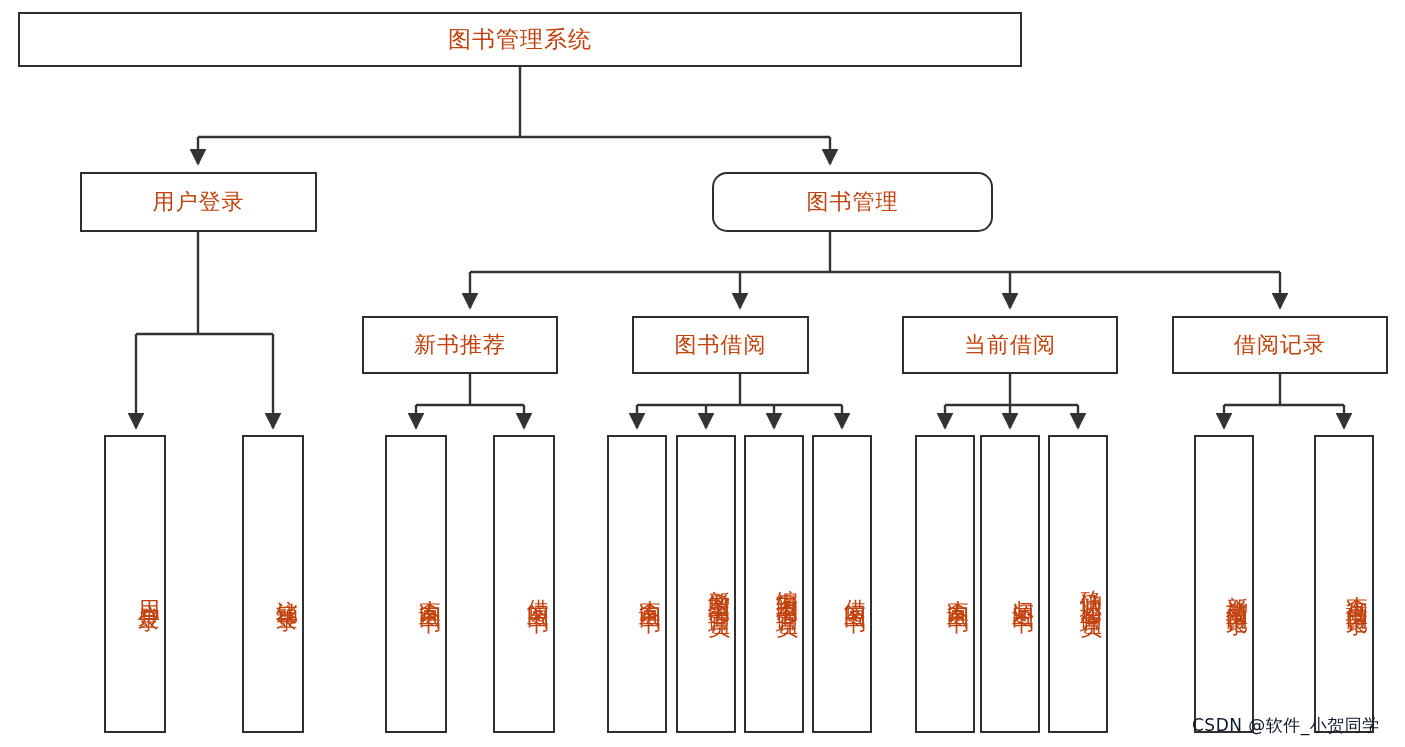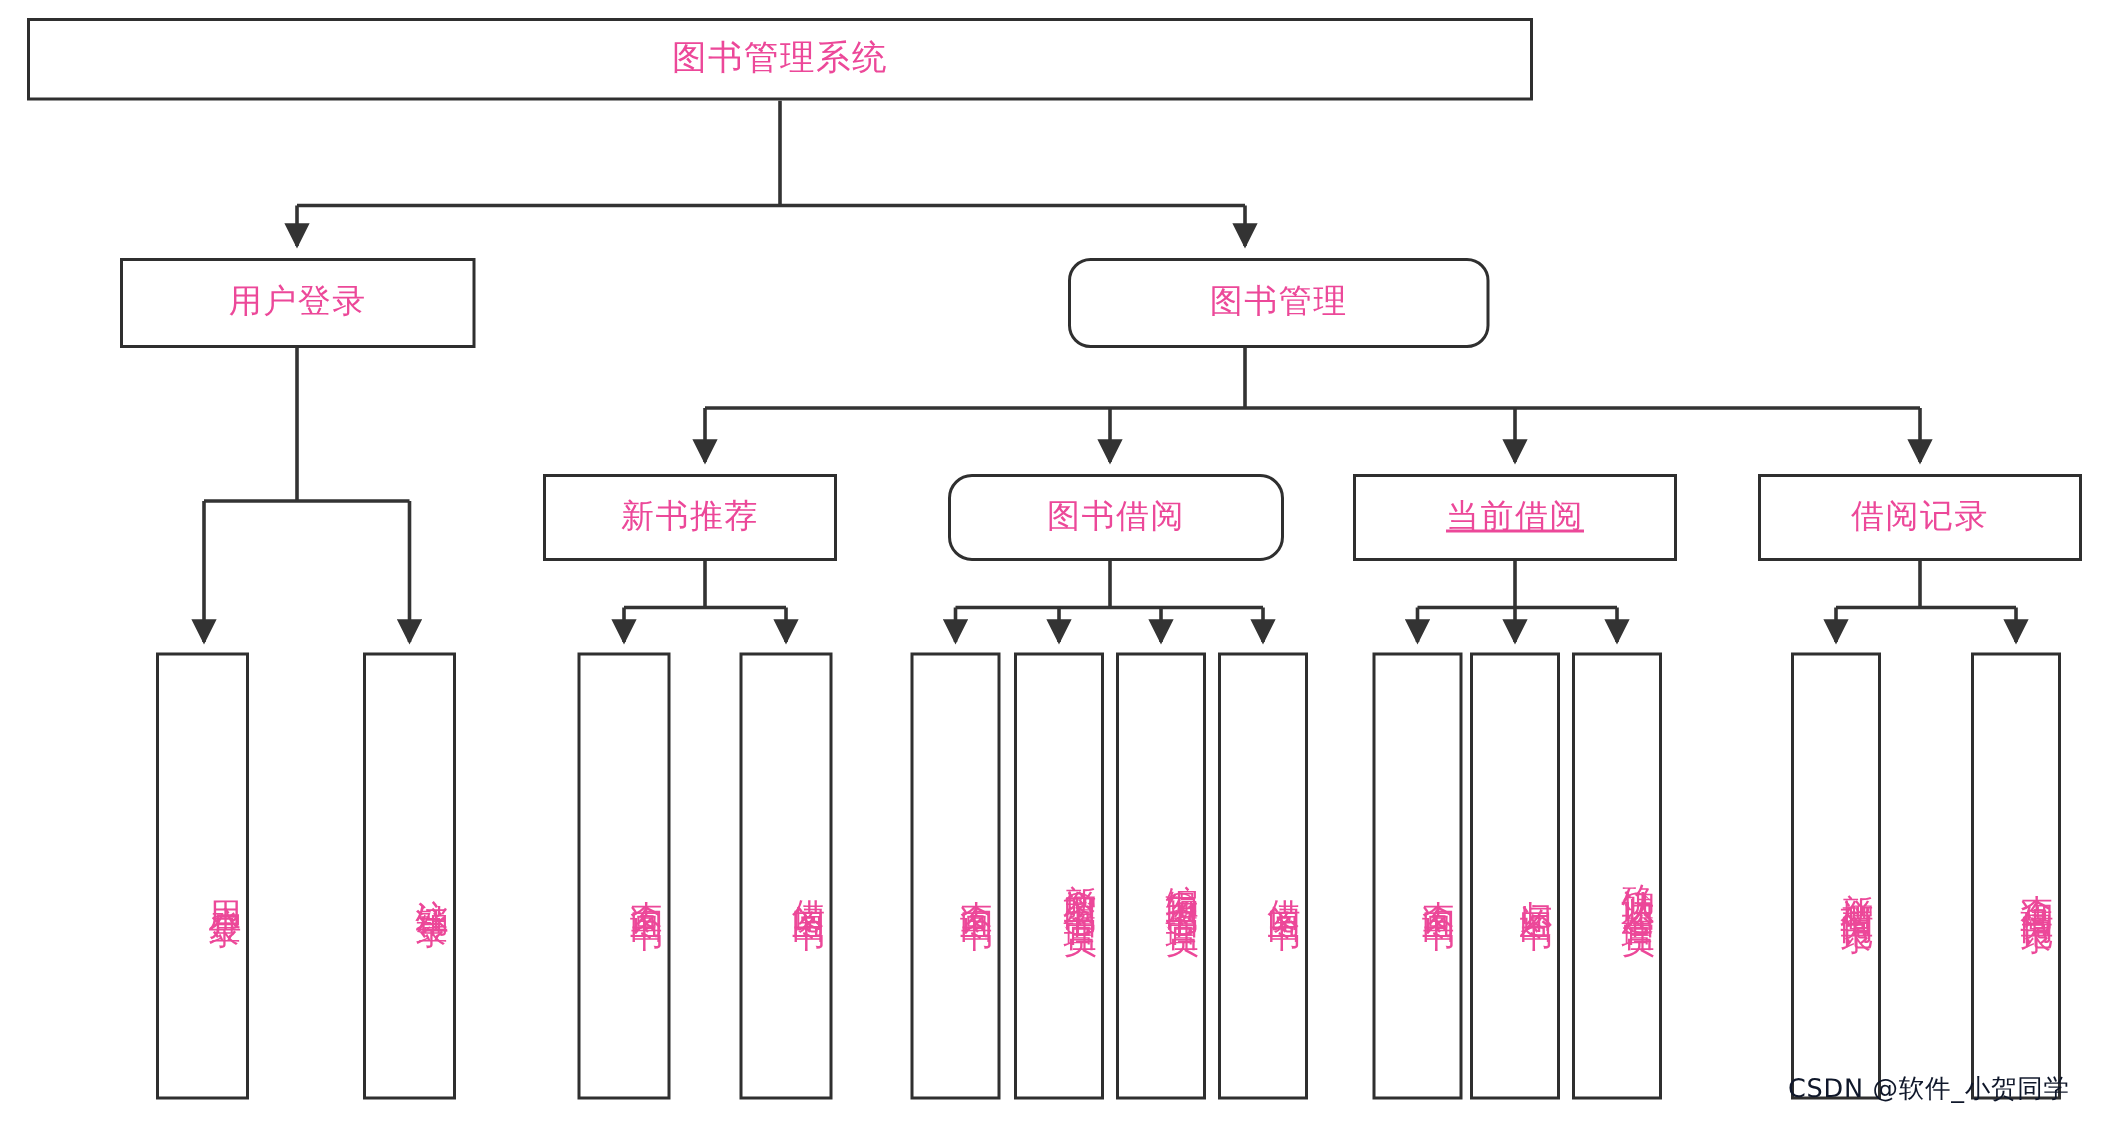--- a/index.html
+++ b/index.html
@@ -27,21 +27,21 @@
     pointer-events: none;
   }
   .node {
     position: absolute;
     box-sizing: border-box;
     background: #ffffff;
     border: 2px solid #2f2f2f;
     display: flex;
     align-items: center;
     justify-content: center;
-    color: #ec4899;
+    color: #c2410c;
   }
   .node.horiz {
     font-size: 22px;
     letter-spacing: 1px;
     line-height: 1.2;
   }
   .node.vert {
     writing-mode: vertical-rl;
     text-orientation: upright;
     font-size: 22px;
@@ -122,23 +122,23 @@
   </svg>
 
   <div class="node horiz" id="root-node" style="left:18px; top:12px; width:1004px; height:55px;">图书管理系统</div>
 
   <div class="node horiz" style="left:80px; top:172px; width:237px; height:60px;">用户登录</div>
 
   <div class="node horiz" style="left:712px; top:172px; width:281px; height:60px;border-radius:15px;">图书管理</div>
 
   <div class="node horiz" style="left:362px; top:316px; width:196px; height:58px;">新书推荐</div>
 
-  <div class="node horiz" style="left:632px; top:316px; width:224px; height:58px;border-radius:16px;">图书借阅</div>
+  <div class="node horiz" style="left:632px; top:316px; width:177px; height:58px;">图书借阅</div>
 
-  <div class="node horiz" style="left:902px; top:316px; width:216px; height:58px;text-decoration:underline;">当前借阅</div>
+  <div class="node horiz" style="left:902px; top:316px; width:216px; height:58px;">当前借阅</div>
 
   <div class="node horiz" style="left:1172px; top:316px; width:216px; height:58px;">借阅记录</div>
 
   <div class="node vert" style="left:104px; top:435px; width:62px; height:298px;">
     <span class="vtext">用户登录</span>
   </div>
   <div class="node vert" style="left:242px; top:435px; width:62px; height:298px;">
     <span class="vtext">注销登录</span>
   </div>
 

